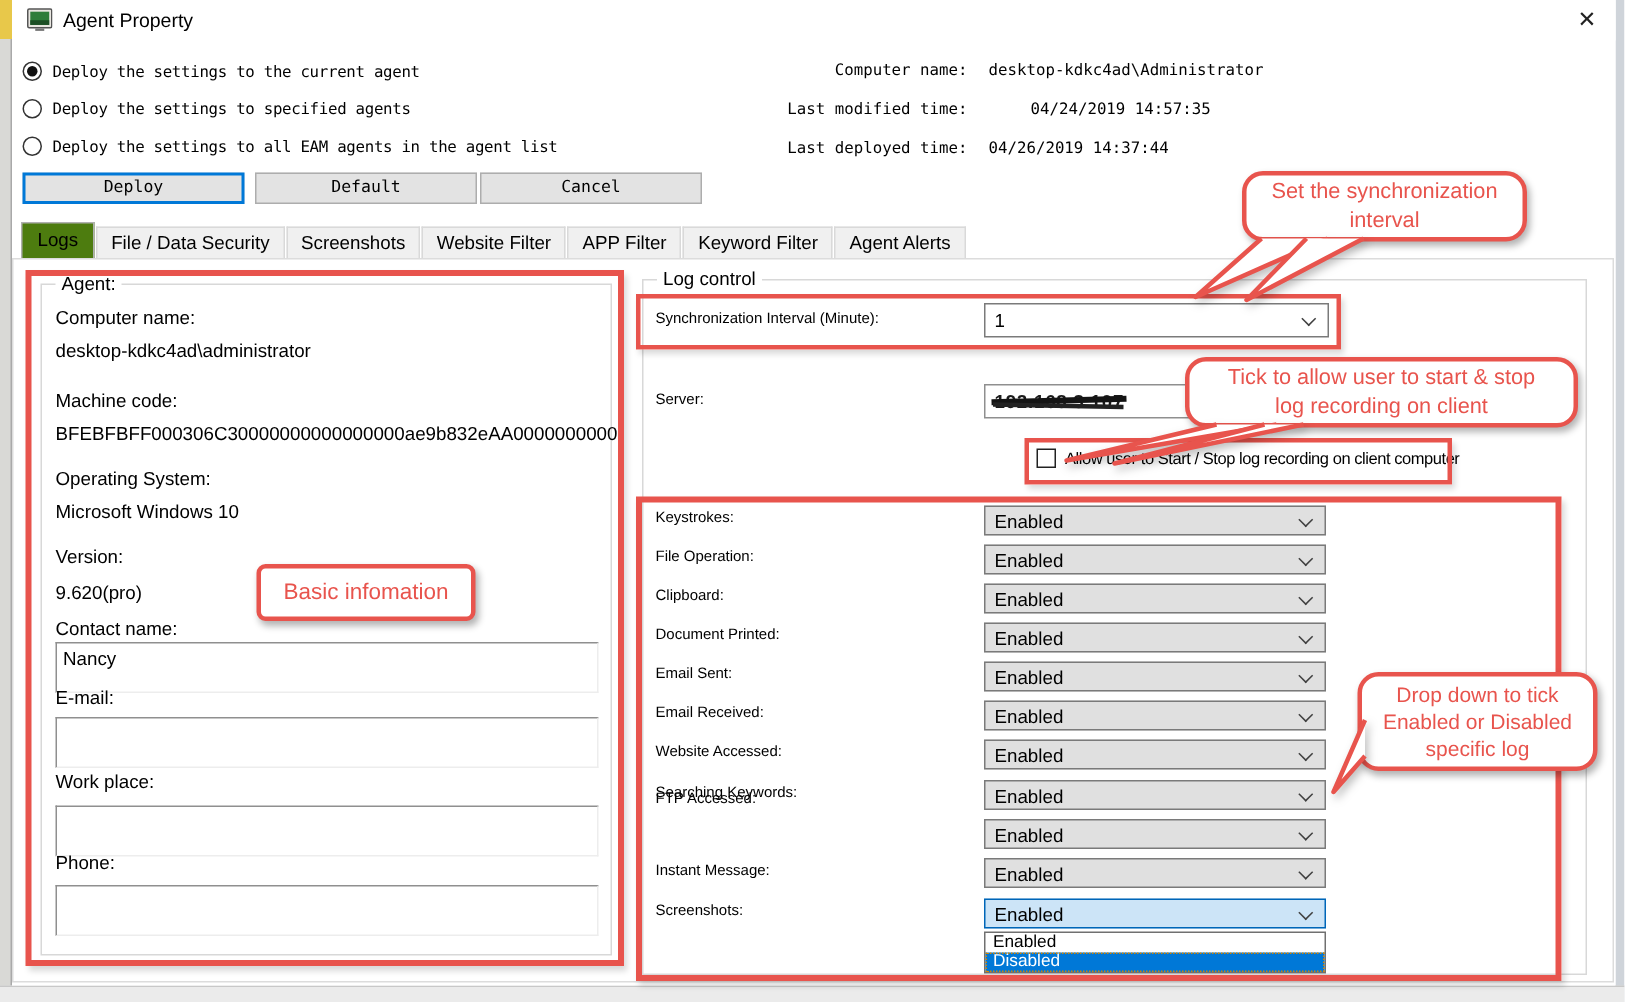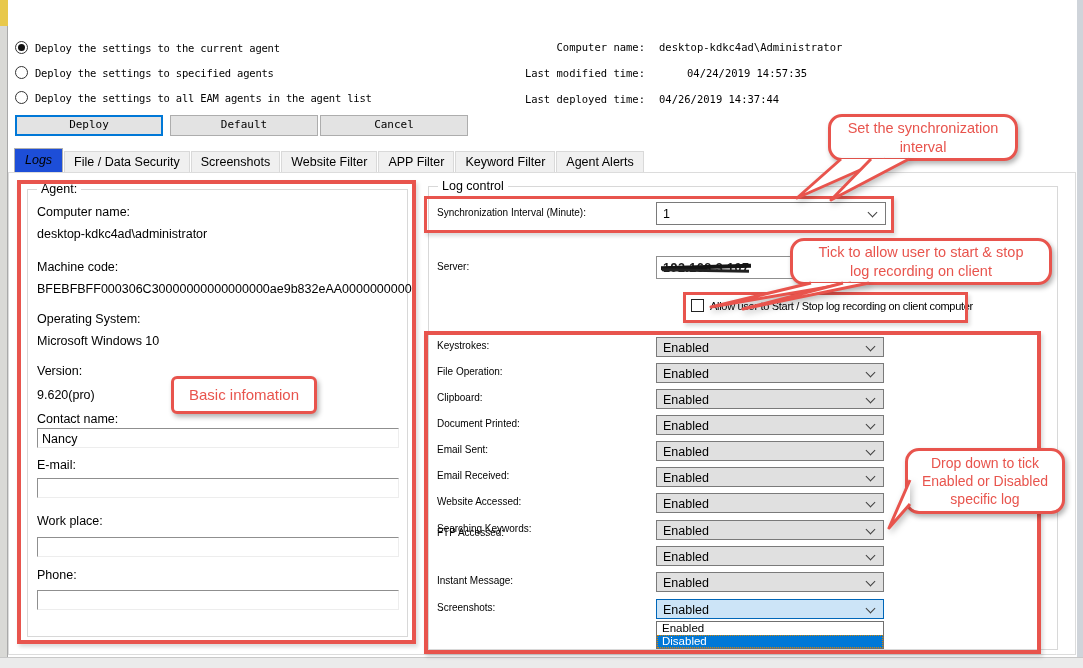--- a/index.html
+++ b/index.html
@@ -36,33 +36,33 @@
   .info-label-wrap { left:427px; }
 
   
   .btn { top:115px; width:148px; height:21px; background:#e3e3e3; border:1px solid #adadad;
          font-family:"DejaVu Sans Mono",monospace; font-size:11px; text-align:center; line-height:18px; cursor:default; }
   .btn.default-btn { border:2px solid #0078d7; line-height:16px; }
 
   
   #tabbar { left:6px; top:149px; display:flex; align-items:flex-end; height:24px; }
   .tab { background:#f0f0f0; border:1px solid #d9d9d9; border-bottom:none; padding:3px 9px 4px 9px; font-size:12.5px; white-space:nowrap; margin-right:1px; cursor:default; }
-  .tab.active { background:#1d4ed8; border:1px solid #b0b0b0; border-bottom:1px solid #fff; padding:4px 10px 6px 10px; position:relative; top:1px;font-style:italic; }
+  .tab.active { background:#4d7c0f; border:1px solid #b0b0b0; border-bottom:1px solid #fff; padding:4px 10px 6px 10px; position:relative; top:1px; }
 
   
   #content { left:0; top:172px; width:1068px; height:483px; background:#fff; border:1px solid #dcdcdc; }
 
   
   .groupbox { border:1px solid #d8d8d8; background:#fff; }
   .group-legend { position:absolute; top:-8px; left:9px; background:#fff; padding:0 4px; font-size:12.5px; }
 
   
   .fld-label { left:29px; font-size:12.5px; white-space:nowrap; }
   .fld-value { left:29px; font-size:12.5px; white-space:nowrap; width:376px; overflow:hidden; }
-  .txt-input { left:29px; width:362px; height:20px; background:#fff;
+  .txt-input { left:29px; width:362px; height:34px; background:#fff;
                border:1px solid; border-color:#8f8f8f #ededed #ededed #8f8f8f;
                font-size:12.5px; padding:3px 5px 0 4px; white-space:nowrap; }
 
   
   .loglabel { left:429px; font-size:10px; white-space:nowrap; }
   .combo { left:648px; width:228px; height:20px; background:#e0e0e0; border:1px solid #7a7a7a; position:absolute; cursor:default; }
   .combo .combo-val { position:absolute; left:6px; top:3px; font-size:12.5px; }
   .chev { position:absolute; right:9px; top:5px; width:7px; height:7px; border-right:1.4px solid #404040; border-bottom:1.4px solid #404040; transform:rotate(45deg); }
   .combo.white { background:#fff; height:23px; width:230px; }
   .combo.white .combo-val { top:4px; }
@@ -98,20 +98,30 @@
   <div class="abs" id="bg-left-icon"></div>
 </div>
 <div class="abs" id="bg-right"></div>
 <div class="abs" id="bg-bottom">
   
   
 </div>
 
 <div class="abs" id="dialog">
 
+  <div class="abs" id="titlebar">
+    <svg class="abs" id="win-icon" viewBox="0 0 17 17">
+      <rect x="0.5" y="1" width="16" height="12.5" rx="1" fill="#e8e6e0" stroke="#555"></rect>
+      <rect x="2.2" y="2.8" width="12.6" height="8.8" fill="#2f7d3a"></rect>
+      <rect x="2.2" y="8.5" width="12.6" height="3.1" fill="#1d4f25"></rect>
+      <rect x="5.5" y="14" width="6" height="1.6" fill="#777"></rect>
+    </svg>
+    <div class="abs" id="title-text">Agent Property</div>
+    <div class="abs" id="close-btn">✕</div>
+  </div>
 
   <div class="abs radio-row" style="top:40px;">
     <span class="radio-circle sel"></span>
     <span class="radio-label">Deploy the settings to the current agent</span>
   </div>
   <div class="abs radio-row" style="top:65px;">
     <span class="radio-circle"></span>
     <span class="radio-label">Deploy the settings to specified agents</span>
   </div>
   <div class="abs radio-row" style="top:90px;">

